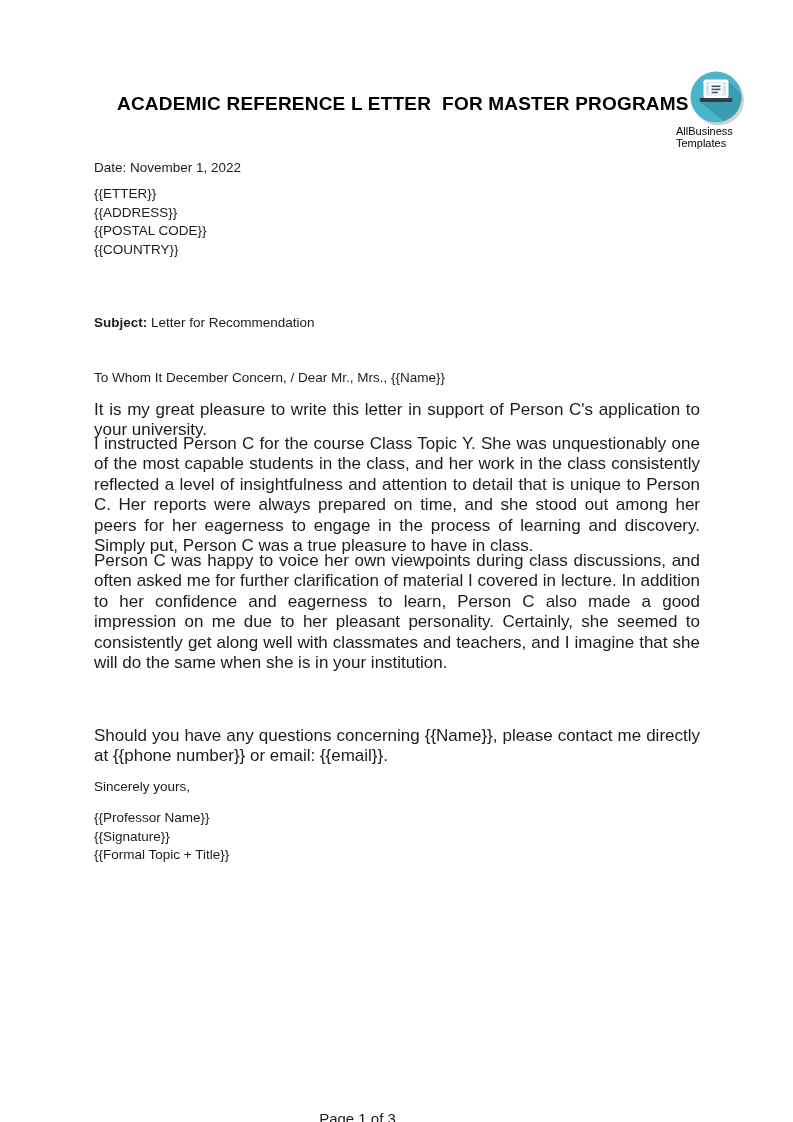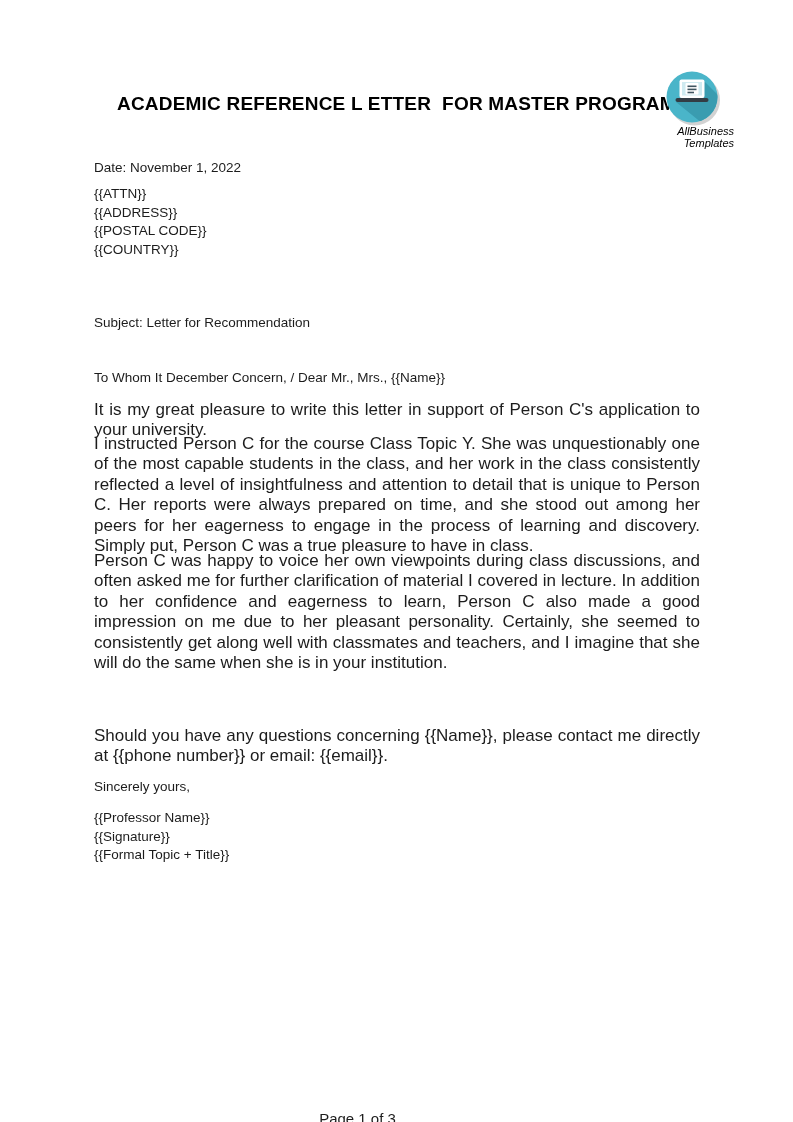--- a/index.html
+++ b/index.html
@@ -16,24 +16,23 @@
   .doc-title {
     left: 117px; top: 93px;
     font-size: 19px;
     font-weight: bold;
     color: #000000;
     letter-spacing: 0.2px;
     white-space: pre-wrap;
     margin: 0;
   }
   .logo {
-    left: 652px; top: 70px;
+    left: 676px; top: 70px;
     width: 82px;
-    text-align: right;
-    font-style: italic;
+    text-align: left;
   }
   .logo svg { display: block; margin: 0 auto; }
   .logo-text {
     font-size: 11px;
     line-height: 12px;
     color: #000000;
     margin-top: -3px;
   }
   .body-text {
     left: 94px;
@@ -43,21 +42,21 @@
     margin: 0;
   }
   .para {
     left: 94px;
     width: 606px;
     font-size: 17px;
     line-height: 20.4px;
     text-align: justify;
     margin: 0;
   }
-  .subject-label { font-weight: normal; }
+  .subject-label { font-weight: bold; }
   .footer {
     left: 0; top: 1110px;
     width: 715px;
     text-align: center;
     font-size: 15px;
     color: #1c1c1c;
   }
   .line { display: block; }
 </style>
 </head>
@@ -89,21 +88,21 @@
     </svg>
     <div class="logo-text">
       <span class="line">AllBusiness</span>
       <span class="line">Templates</span>
     </div>
   </div>
 
   <p class="abs body-text" style="top:159px">Date: November 1, 2022</p>
 
   <div class="abs body-text" style="top:185px">
-    <span class="line">{{ATTN}}</span>
+    <span class="line">{{ETTER}}</span>
     <span class="line">{{ADDRESS}}</span>
     <span class="line">{{POSTAL CODE}}</span>
     <span class="line">{{COUNTRY}}</span>
   </div>
 
   <p class="abs body-text" style="top:314px">
     <span class="subject-label">Subject:</span><span> Letter for Recommendation</span>
   </p>
 
   <p class="abs body-text" style="top:369px">To Whom It December Concern, / Dear Mr., Mrs., {{Name}}</p>

